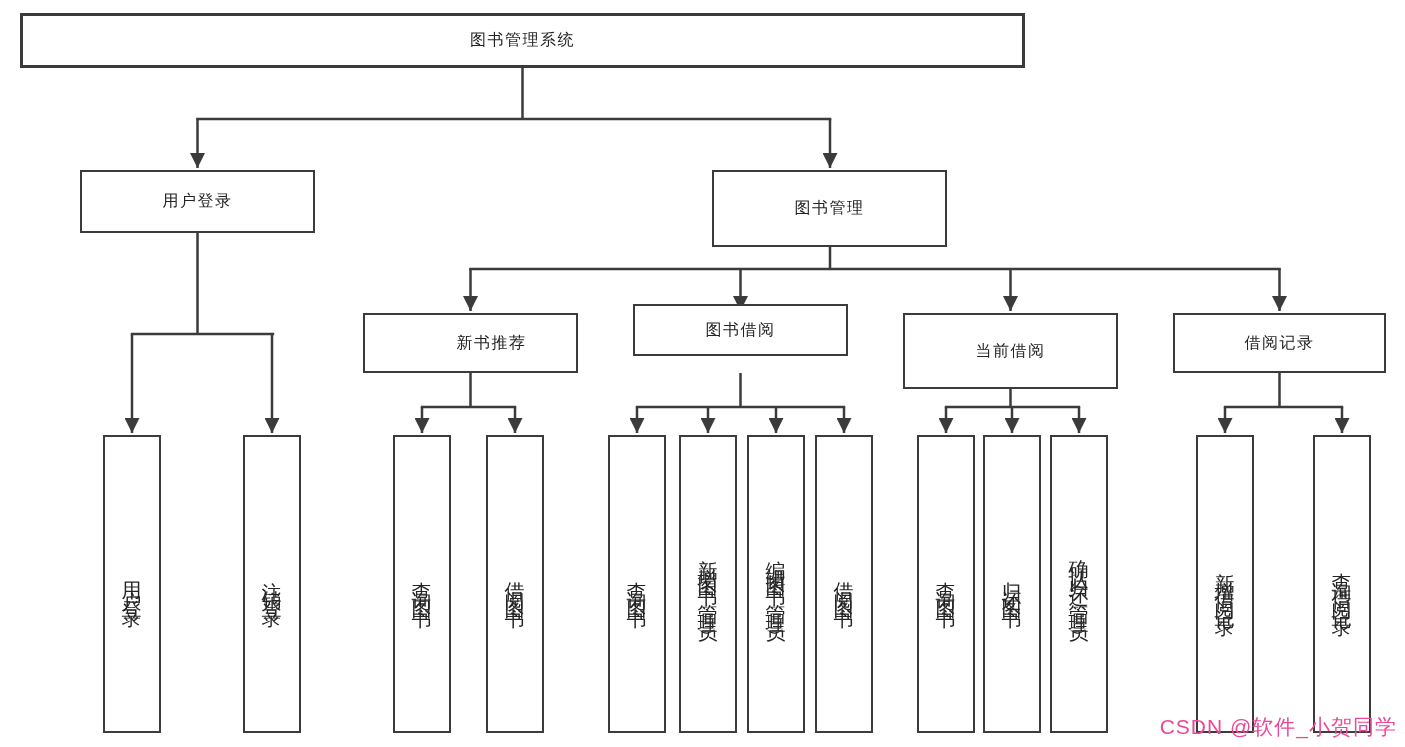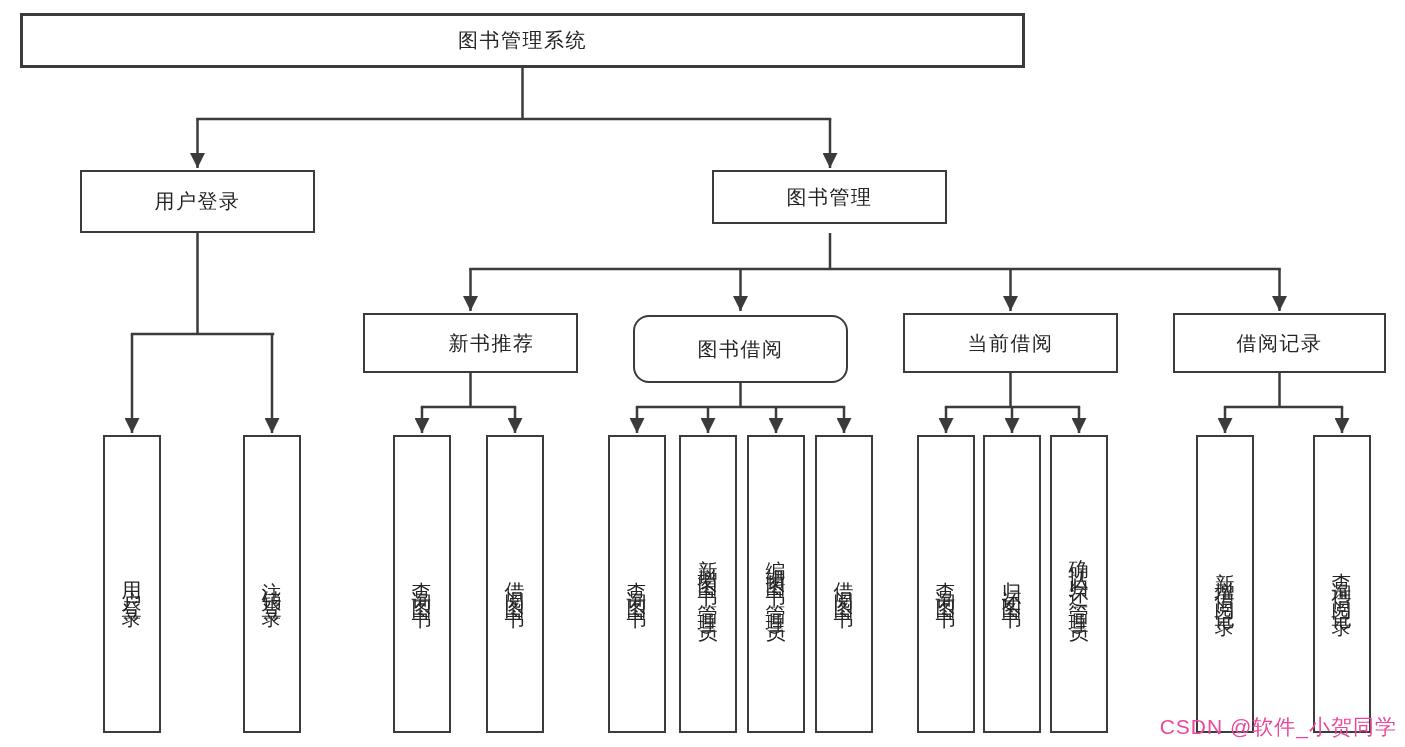--- a/index.html
+++ b/index.html
@@ -12,38 +12,38 @@
   }
   .wires{position:absolute;left:0;top:0;width:1405px;height:747px;}
   .node{
     position:absolute;
     background:#ffffff;
     border:2.5px solid #3b3b3b;
     display:flex;align-items:center;justify-content:center;
     color:#242424;
     box-sizing:border-box;
   }
-  .node.h span{font-size:20px;letter-spacing:1.5px;white-space:nowrap;}
+  .node.h span{font-size:16px;letter-spacing:1.5px;white-space:nowrap;}
   .node.v span{
     writing-mode:vertical-rl;
     text-orientation:mixed;
     font-size:20px;
     letter-spacing:9px;
     line-height:1;
     white-space:nowrap;
   }
   
   .n-root{left:20px;top:13px;width:1005px;height:55px;border-width:3px;}
   
   .n-b0{left:80px;top:170px;width:235px;height:63px;}
-  .n-b1{left:712px;top:170px;width:235px;height:54px;}
+  .n-b1{left:712px;top:170px;width:235px;height:77px;}
   
   .n-c0{left:363px;top:313px;width:215px;height:60px;padding-left:42px;}
-  .n-c1{left:633px;top:315px;width:215px;height:68px;border-radius:16px;}
-  .n-c2{left:903px;top:313px;width:215px;height:60px;}
+  .n-c1{left:633px;top:304px;width:215px;height:52px;}
+  .n-c2{left:903px;top:313px;width:215px;height:76px;}
   .n-c3{left:1173px;top:313px;width:213px;height:60px;}
   
   .leaf{top:435px;width:58px;height:298px;}
   .n-l0{left:103px;}  .n-l1{left:243px;}
   .n-l2{left:393px;}  .n-l3{left:486px;}
   .n-l4{left:608px;}  .n-l5{left:679px;}
   .n-l6{left:747px;}  .n-l7{left:815px;}
   .n-l8{left:917px;}  .n-l9{left:983px;}  .n-l10{left:1050px;}
   .n-l11{left:1196px;}.n-l12{left:1313px;}
   .watermark{

